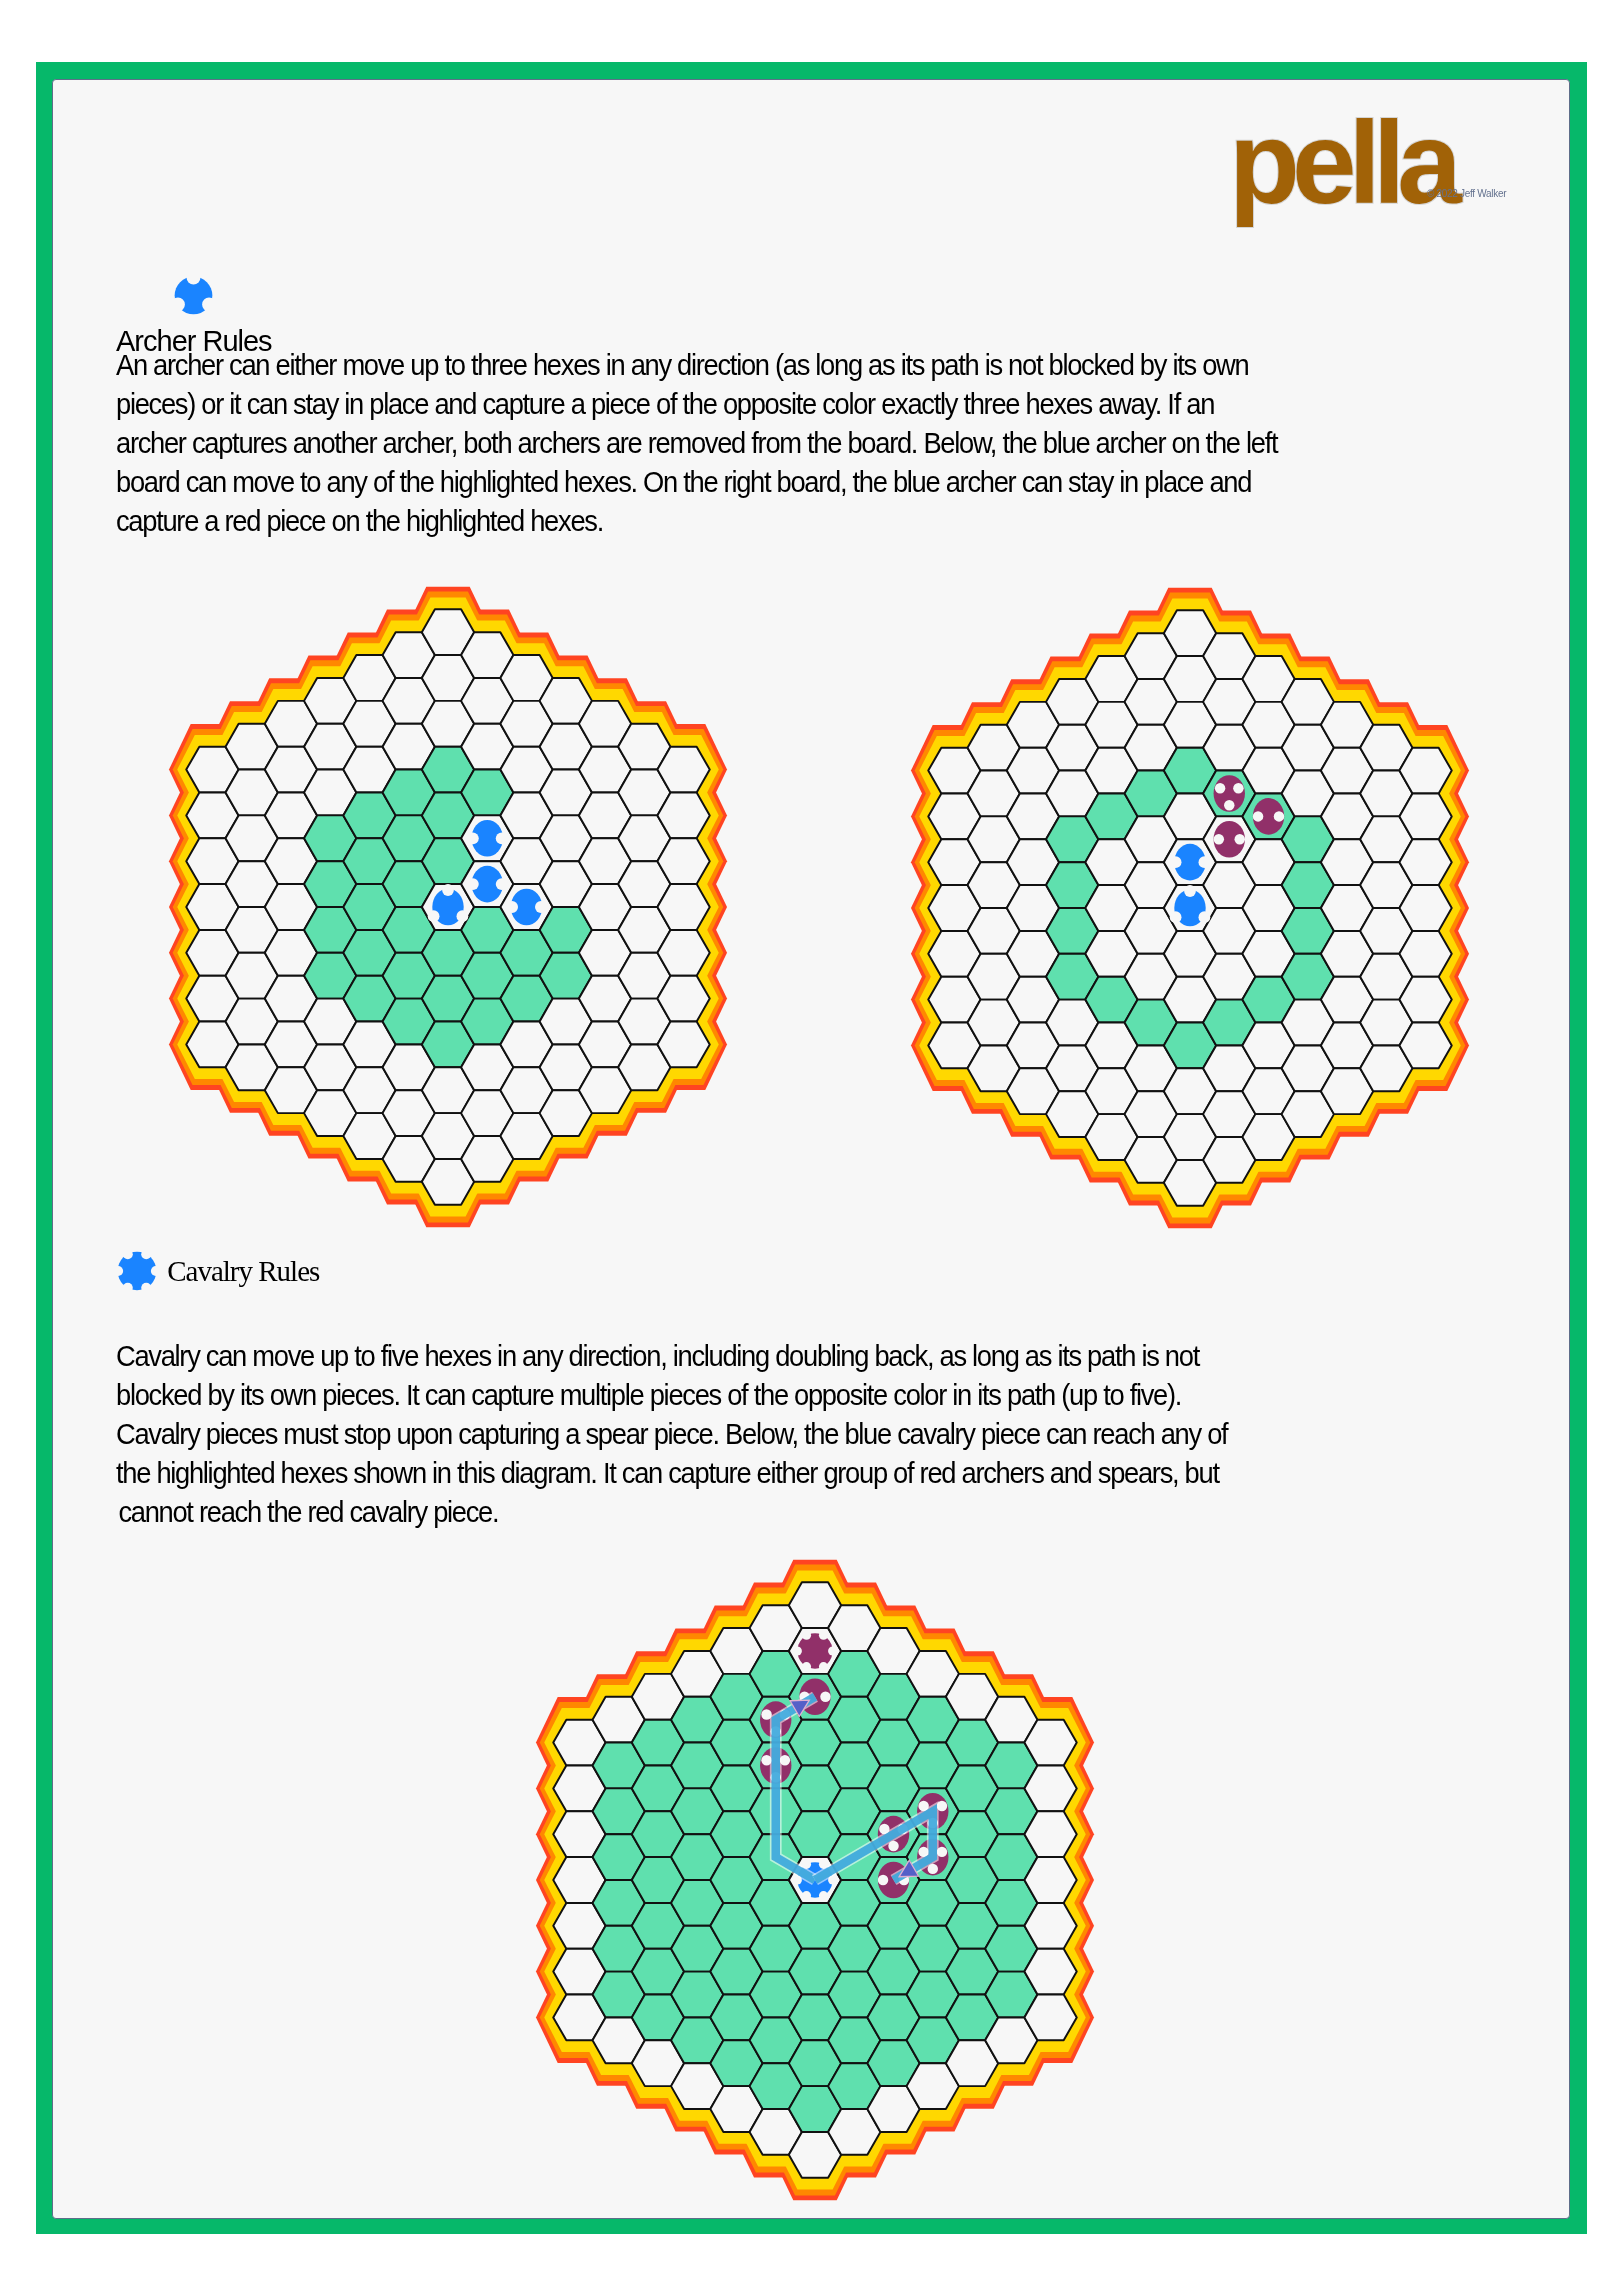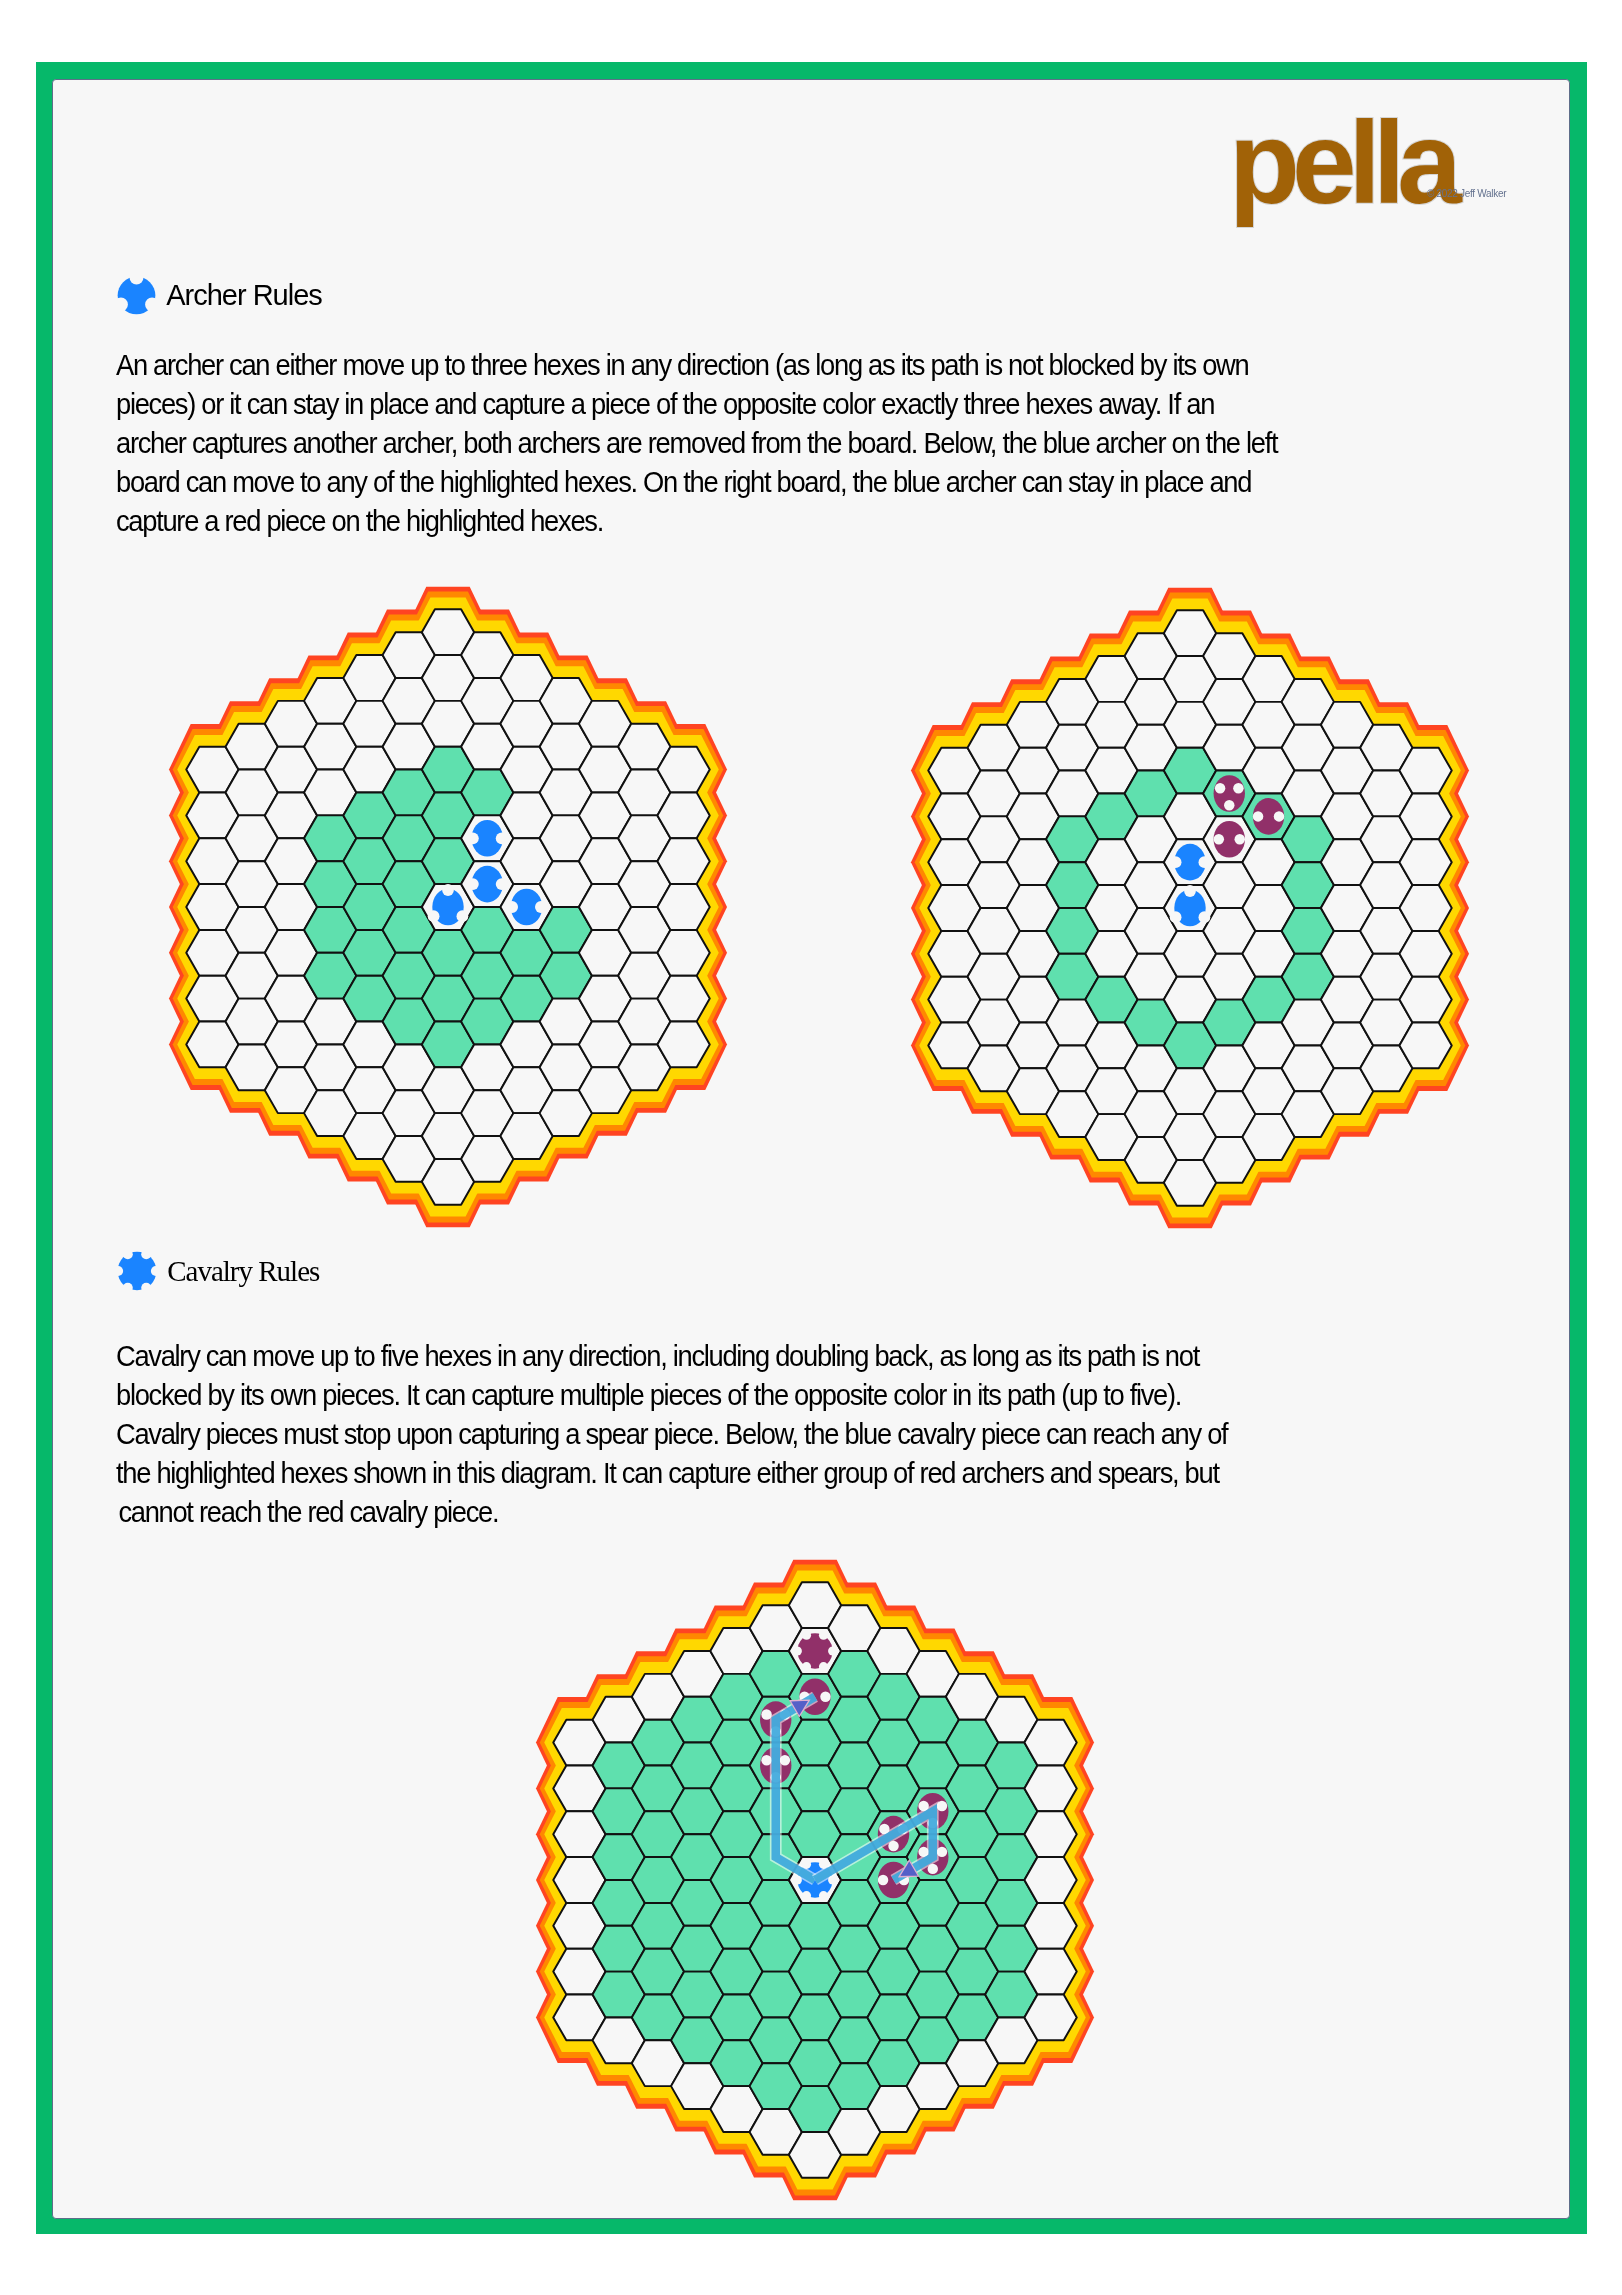--- a/index.html
+++ b/index.html
@@ -24,21 +24,21 @@
 </style>
 </head>
 <body>
 
 <div class="frame"></div>
 <div class="panel"></div>
 
 <div class="logo">pella</div>
 <div class="copyright">© 2022 Jeff Walker</div>
 
-<div class="section-heading" style="top:275px;">
+<div class="section-heading" style="top:275px;flex-direction:column;">
   <svg width="41" height="41" viewBox="-50 -50 100 100">
     <circle r="46" fill="#1a84ff"></circle>
     <circle cx="0" cy="-44" r="17" fill="#f7f7f7"></circle>
     <circle cx="-38" cy="22" r="17" fill="#f7f7f7"></circle>
     <circle cx="38" cy="22" r="17" fill="#f7f7f7"></circle>
   </svg>
   <span class="title">Archer Rules</span>
 </div>
 <div class="para" style="top:345px;">
   <span class="line">An archer can either move up to three hexes in any direction (as long as its path is not blocked by its own</span>

